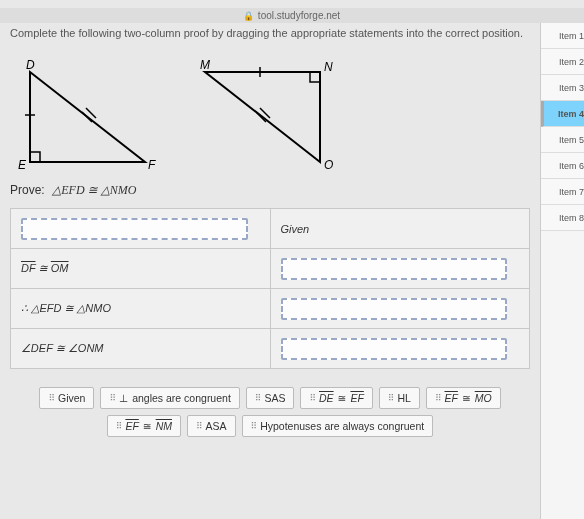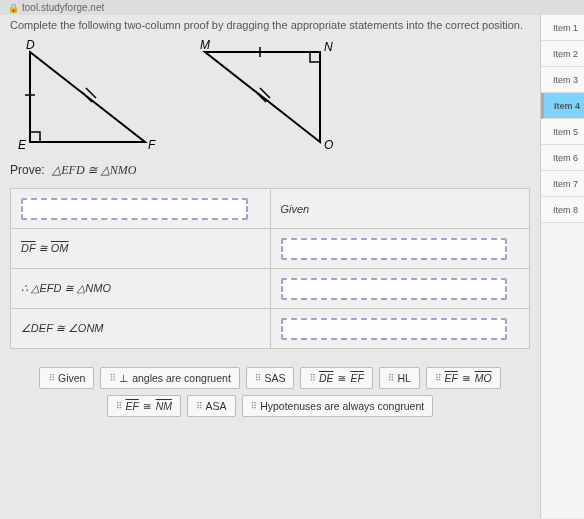--- a/index.html
+++ b/index.html
@@ -7,25 +7,26 @@
     font-family: Arial, Helvetica, sans-serif;
     background: #e8e8e8;
     width: 584px;
     height: 519px;
     overflow: hidden;
     position: relative;
     font-size: 12px;
     color: #333;
   }
   .url-bar {
-    text-align: left;
+    text-align: center;
     font-size: 10px;
     color: #666;
     padding: 2px 8px;
     background: #ddd;
+    margin-top: 8px;
   }
   .lock-icon { font-size: 9px; }
   .main-wrapper {
     display: flex;
     height: calc(100% - 16px);
   }
   .content {
     flex: 1;
     padding: 4px 10px 10px 10px;
     overflow: hidden;
@@ -35,36 +36,36 @@
     background: #f5f5f5;
     border-left: 1px solid #ccc;
     display: flex;
     flex-direction: column;
   }
   .sidebar-item {
     height: 26px;
     border-bottom: 1px solid #ddd;
     display: flex;
     align-items: center;
-    justify-content: center;
+    justify-content: flex-end;
     padding-left: 6px;
     font-size: 9px;
     color: #555;
     background: #f8f8f8;
     cursor: pointer;
   }
   .sidebar-item.active {
     background: #7dd3fc;
     border-left: 3px solid #aaa;
     font-weight: bold;
   }
   .instructions {
     font-size: 11px;
     color: #555;
-    margin-bottom: 6px;
+    margin-bottom: 18px;
   }
   .figures {
     display: flex;
     gap: 30px;
     margin-bottom: 6px;
   }
   .figure svg { display: block; }
   .prove-line {
     font-size: 12px;
     margin: 6px 0 10px 0;

